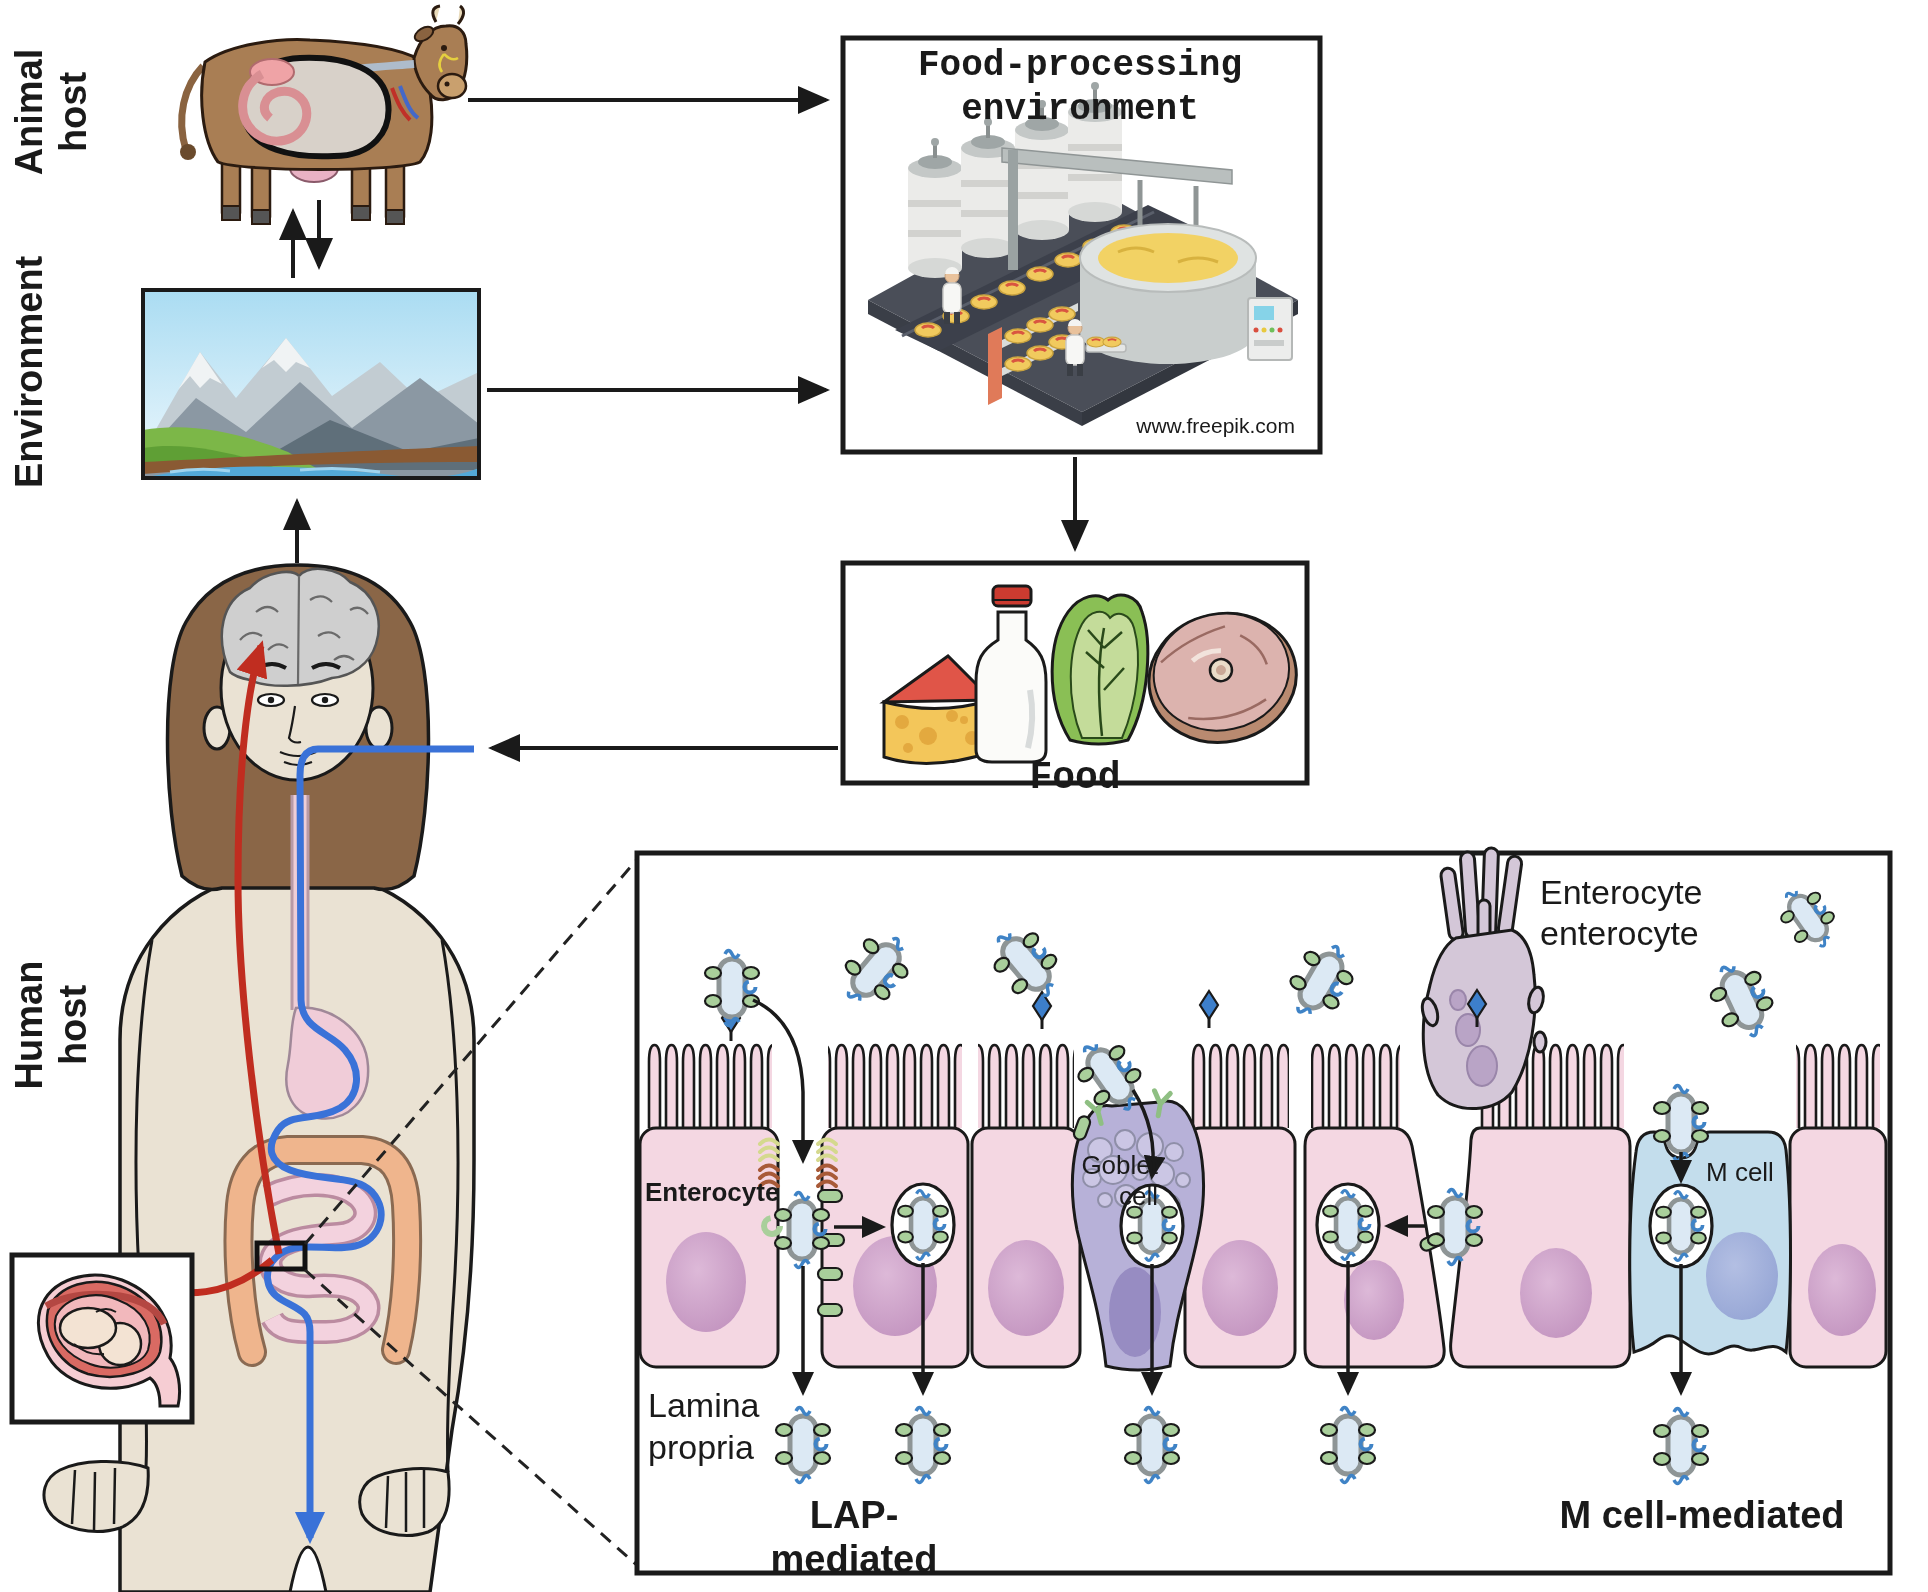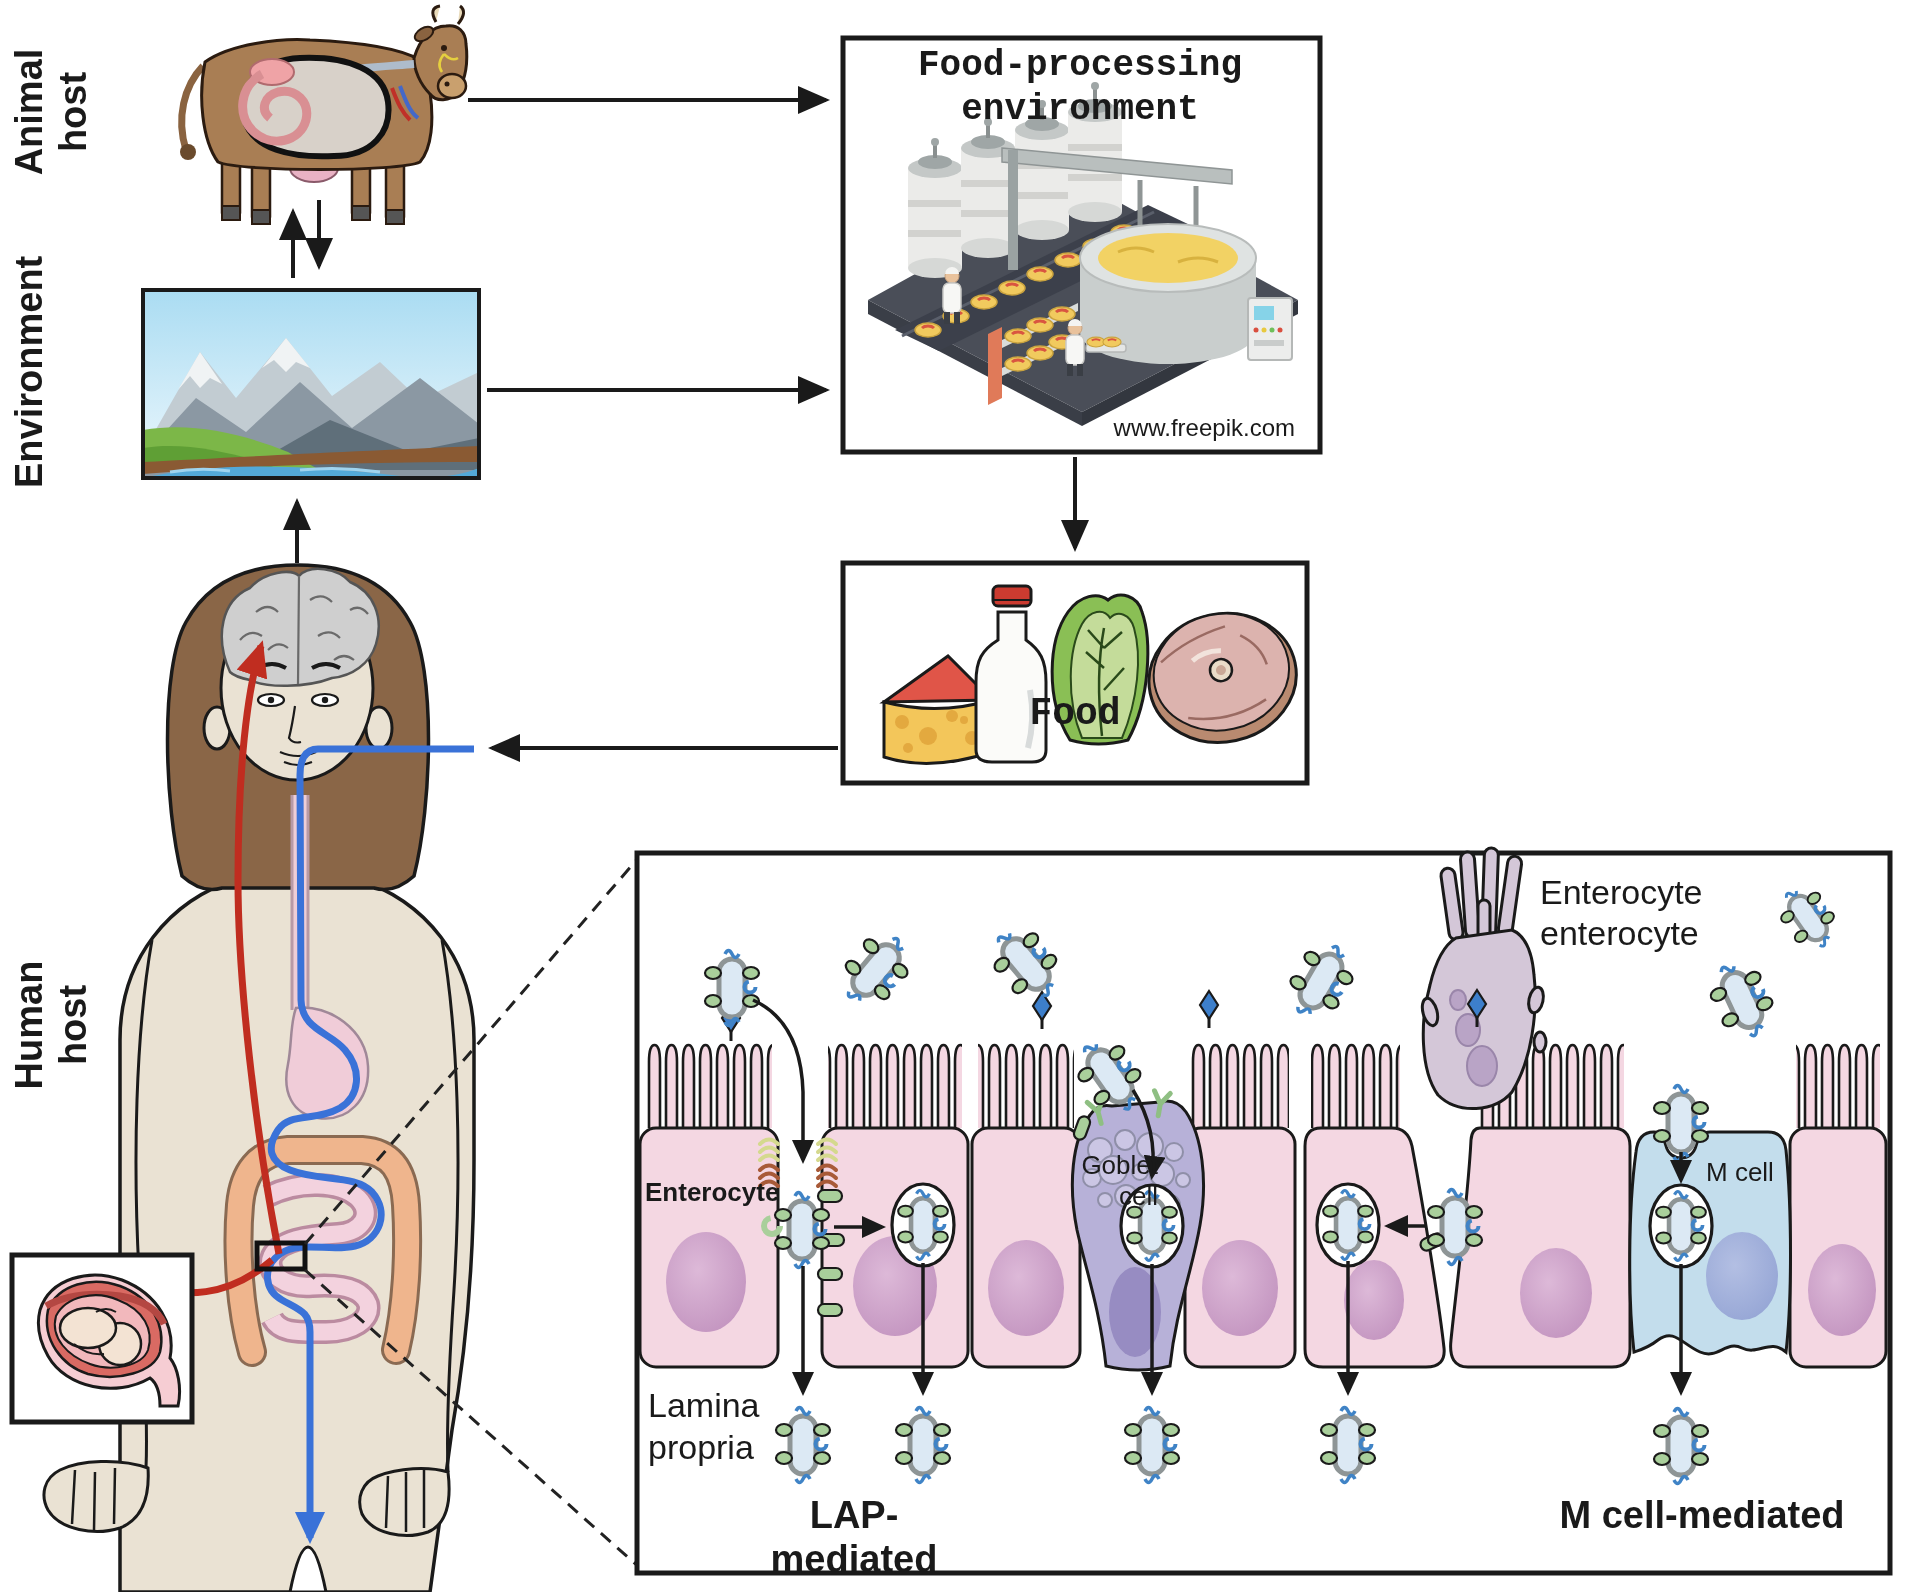--- a/index.html
+++ b/index.html
@@ -437,22 +437,22 @@
     <line x1="1681" y1="1264" x2="1681" y2="1392" marker-end="url(#ab)"></line>
   </g>
 </g>
 </svg>
 
 <div class="t side" style="left:-78px;top:90px;">Animal host</div>
 <div class="t side" style="left:-78px;top:358px;">Environment</div>
 <div class="t side" style="left:-78px;top:1003px;">Human host</div>
 
 <div class="t b" style="left:845px;top:44px;width:470px;font-size:36px;line-height:44px;text-align:center;">Food-processing environment</div>
-<div class="t" style="left:1000px;top:414px;width:295px;font-size:24px;text-align:right;">www.freepik.com</div>
-<div class="t b" style="left:975px;top:692px;width:200px;font-size:38px;text-align:center;">Food</div>
+<div class="t" style="left:1000px;top:414px;width:295px;font-size:21px;text-align:right;">www.freepik.com</div>
+<div class="t b" style="left:975px;top:756px;width:200px;font-size:38px;text-align:center;">Food</div>
 
 <div class="t cap" style="left:1540px;top:872px;width:215px;line-height:41px;">Enterocyte enterocyte</div>
 <div class="t small" style="left:645px;top:1178px;width:150px;font-weight:bold;">Enterocyte</div>
 <div class="t small" style="left:1058px;top:1150px;width:100px;line-height:31px;text-align:right;">Goblet cell</div>
 <div class="t small" style="left:1706px;top:1158px;width:100px;">M cell</div>
 <div class="t cap" style="left:648px;top:1384px;width:150px;line-height:42px;">Lamina propria</div>
 
 <div class="t mech" style="left:729px;top:1494px;width:250px;">LAP-mediated</div>
 <div class="t mech" style="left:1544px;top:1494px;width:316px;">M cell-mediated</div>
 

